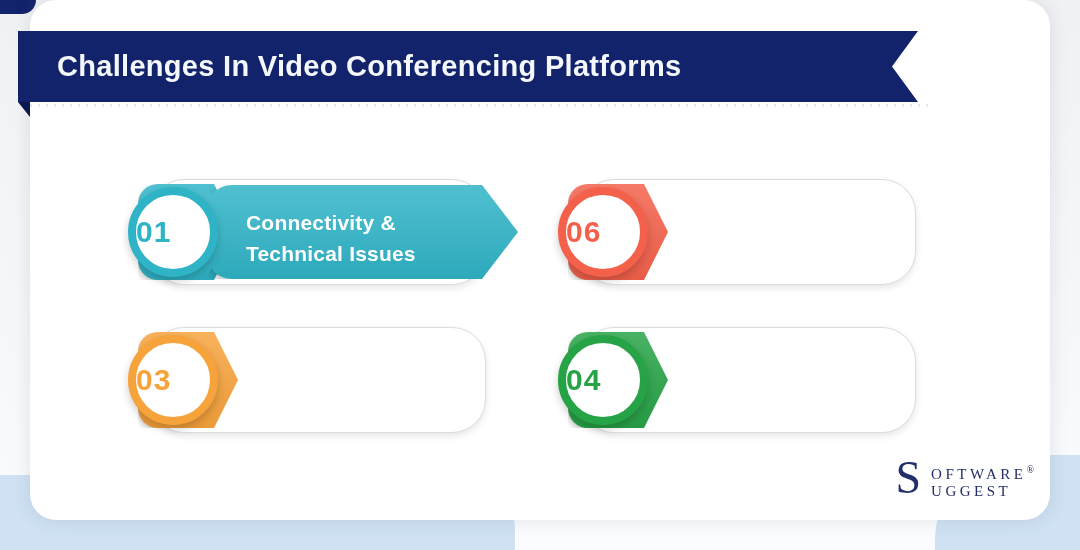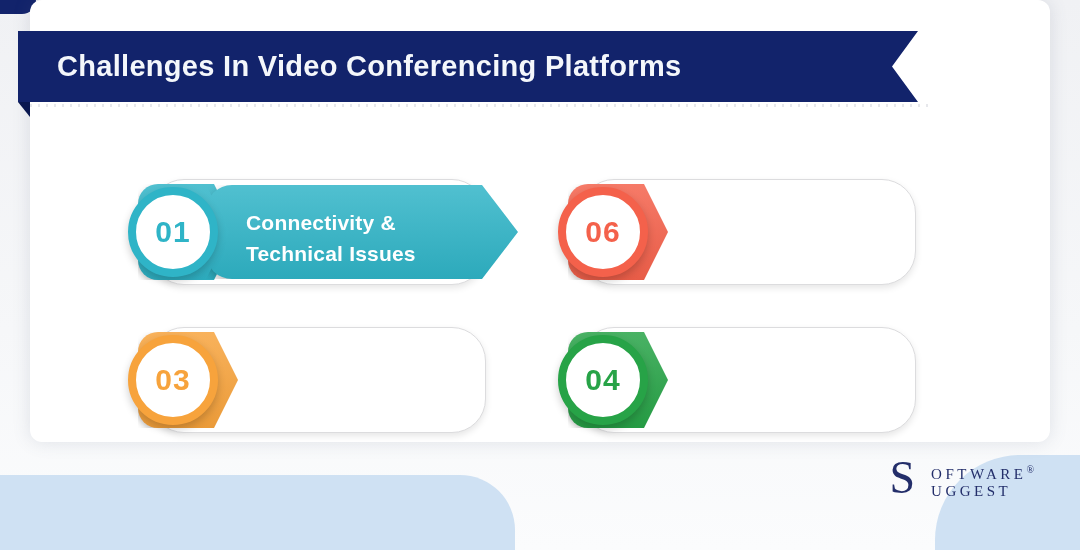--- a/index.html
+++ b/index.html
@@ -19,22 +19,22 @@
   .blob-bl {
     position:absolute; left:-30px; bottom:-25px; width:545px; height:100px;
     background:#cfe1f3; border-radius:0 55px 0 0;
   }
   .blob-br {
     position:absolute; right:-30px; bottom:-35px; width:175px; height:130px;
     background:#cfe1f3; border-radius:85px 0 0 0;
   }
 
   .card {
-    position:absolute; left:30px; top:0; width:1020px; height:442px;
-    background:#ffffff; border-radius:12px;
+    position:absolute; left:30px; top:0; width:1020px; height:520px;
+    background:#ffffff; border-radius:26px;
     box-shadow:0 0 18px rgba(90,100,125,0.16);
   }
 
   
   .ribbon {
     position:absolute; left:-12px; top:31px; width:900px; height:71px;
     background:#12236b;
     clip-path:polygon(0 0, 100% 0, calc(100% - 26px) 50%, 100% 100%, 0 100%);
     display:flex; align-items:center; padding-left:39px;
   }
@@ -80,35 +80,35 @@
     filter:drop-shadow(0 4px 5px rgba(0,0,0,0.25));
     display:flex; align-items:center; padding:0 44px 0 40px;
   }
   .ilabel {
     color:#ffffff; font-size:21px; font-weight:700; line-height:31px;
     white-space:pre-line; letter-spacing:0.2px;margin-top:11px;
   }
   .icircle {
     position:absolute; left:0; top:8px; width:90px; height:90px;
     background:#ffffff; border:8px solid var(--c); border-radius:50%;
-    display:flex; align-items:center; justify-content:center;
+    display:flex; align-items:center; 
     box-shadow:0 4px 8px rgba(0,0,0,0.20);
   }
   .inum {
     color:var(--c); font-size:30px; font-weight:700; letter-spacing:1px;
   }
 
   
   .logo {
     position:absolute; right:16px; top:456px;
     display:flex; align-items:flex-start; color:#232e6a;
     font-family:"Liberation Serif", serif;
   }
   .logo-s { font-size:46px; line-height:44px; font-weight:400; }
-  .logo-lines { display:flex; flex-direction:column; margin-left:16px; padding-top:5px; }
+  .logo-lines { display:flex; flex-direction:column; margin-left:10px; padding-top:5px; }
   .logo-line { font-size:15px; line-height:17px; letter-spacing:3.5px; font-weight:500; }
   .logo-reg { font-size:10px; vertical-align:super; letter-spacing:0; }
 </style>
 </head>
 <body>
 
 <div class="page">
 
   <div class="deco-tl"></div>
   <div class="blob-bl"></div>

